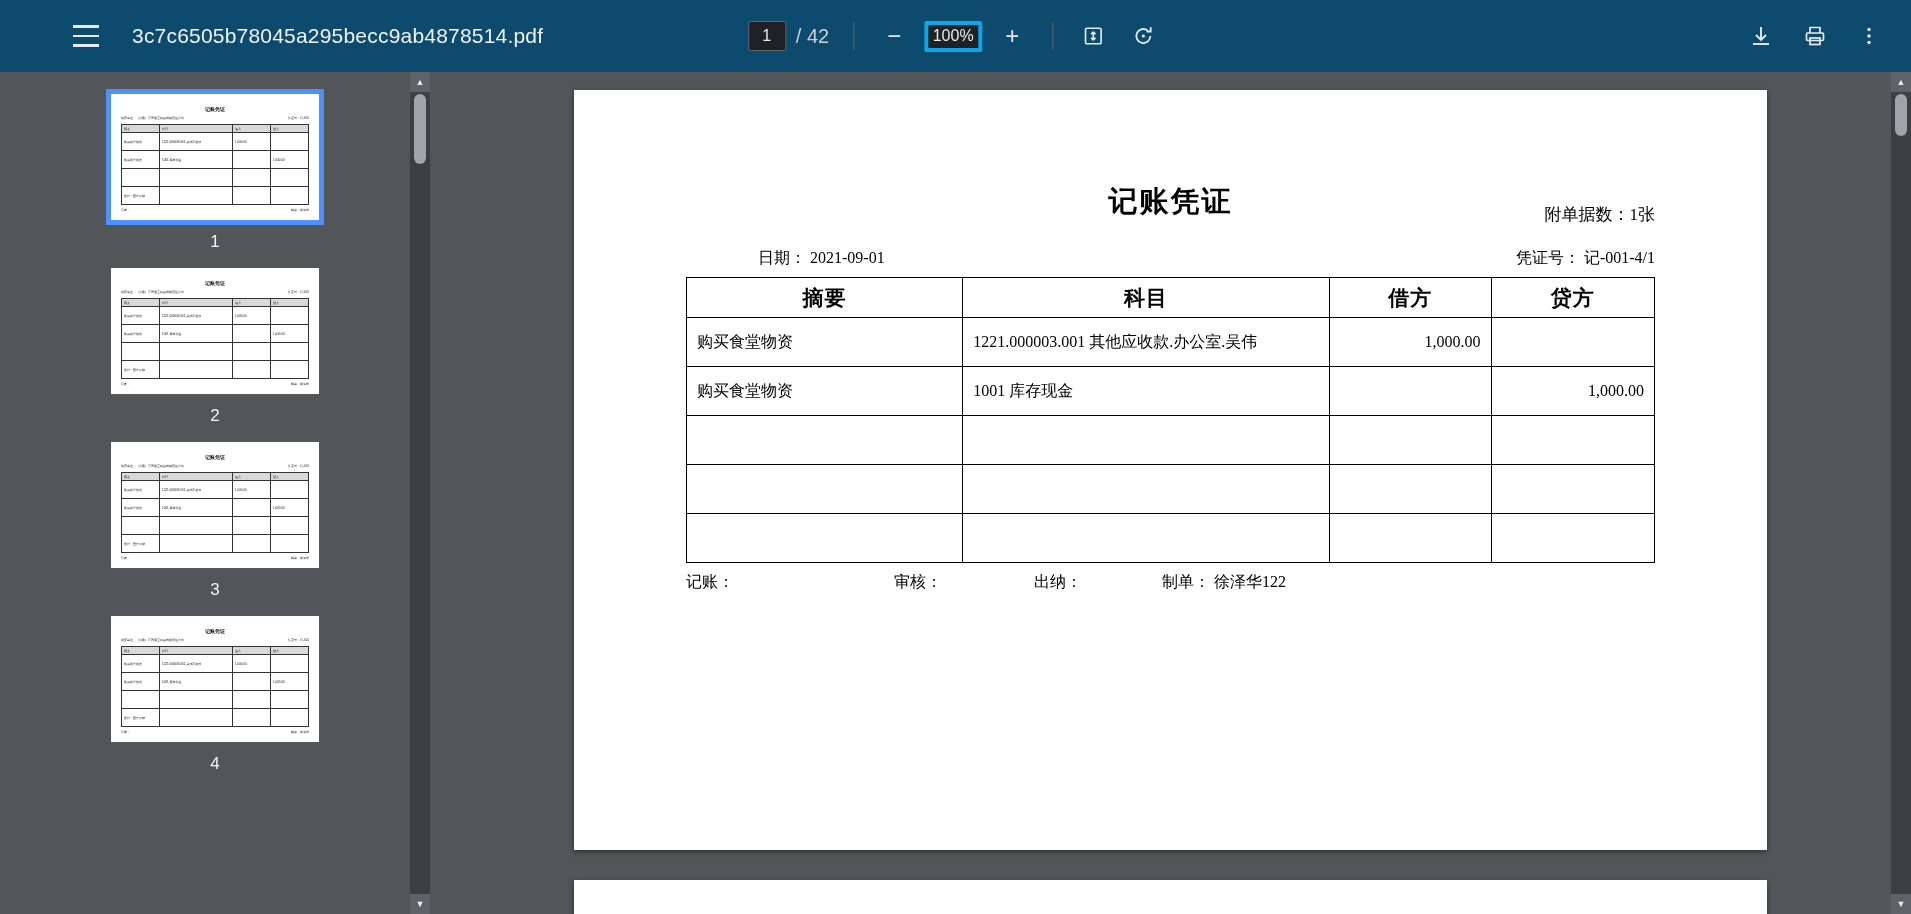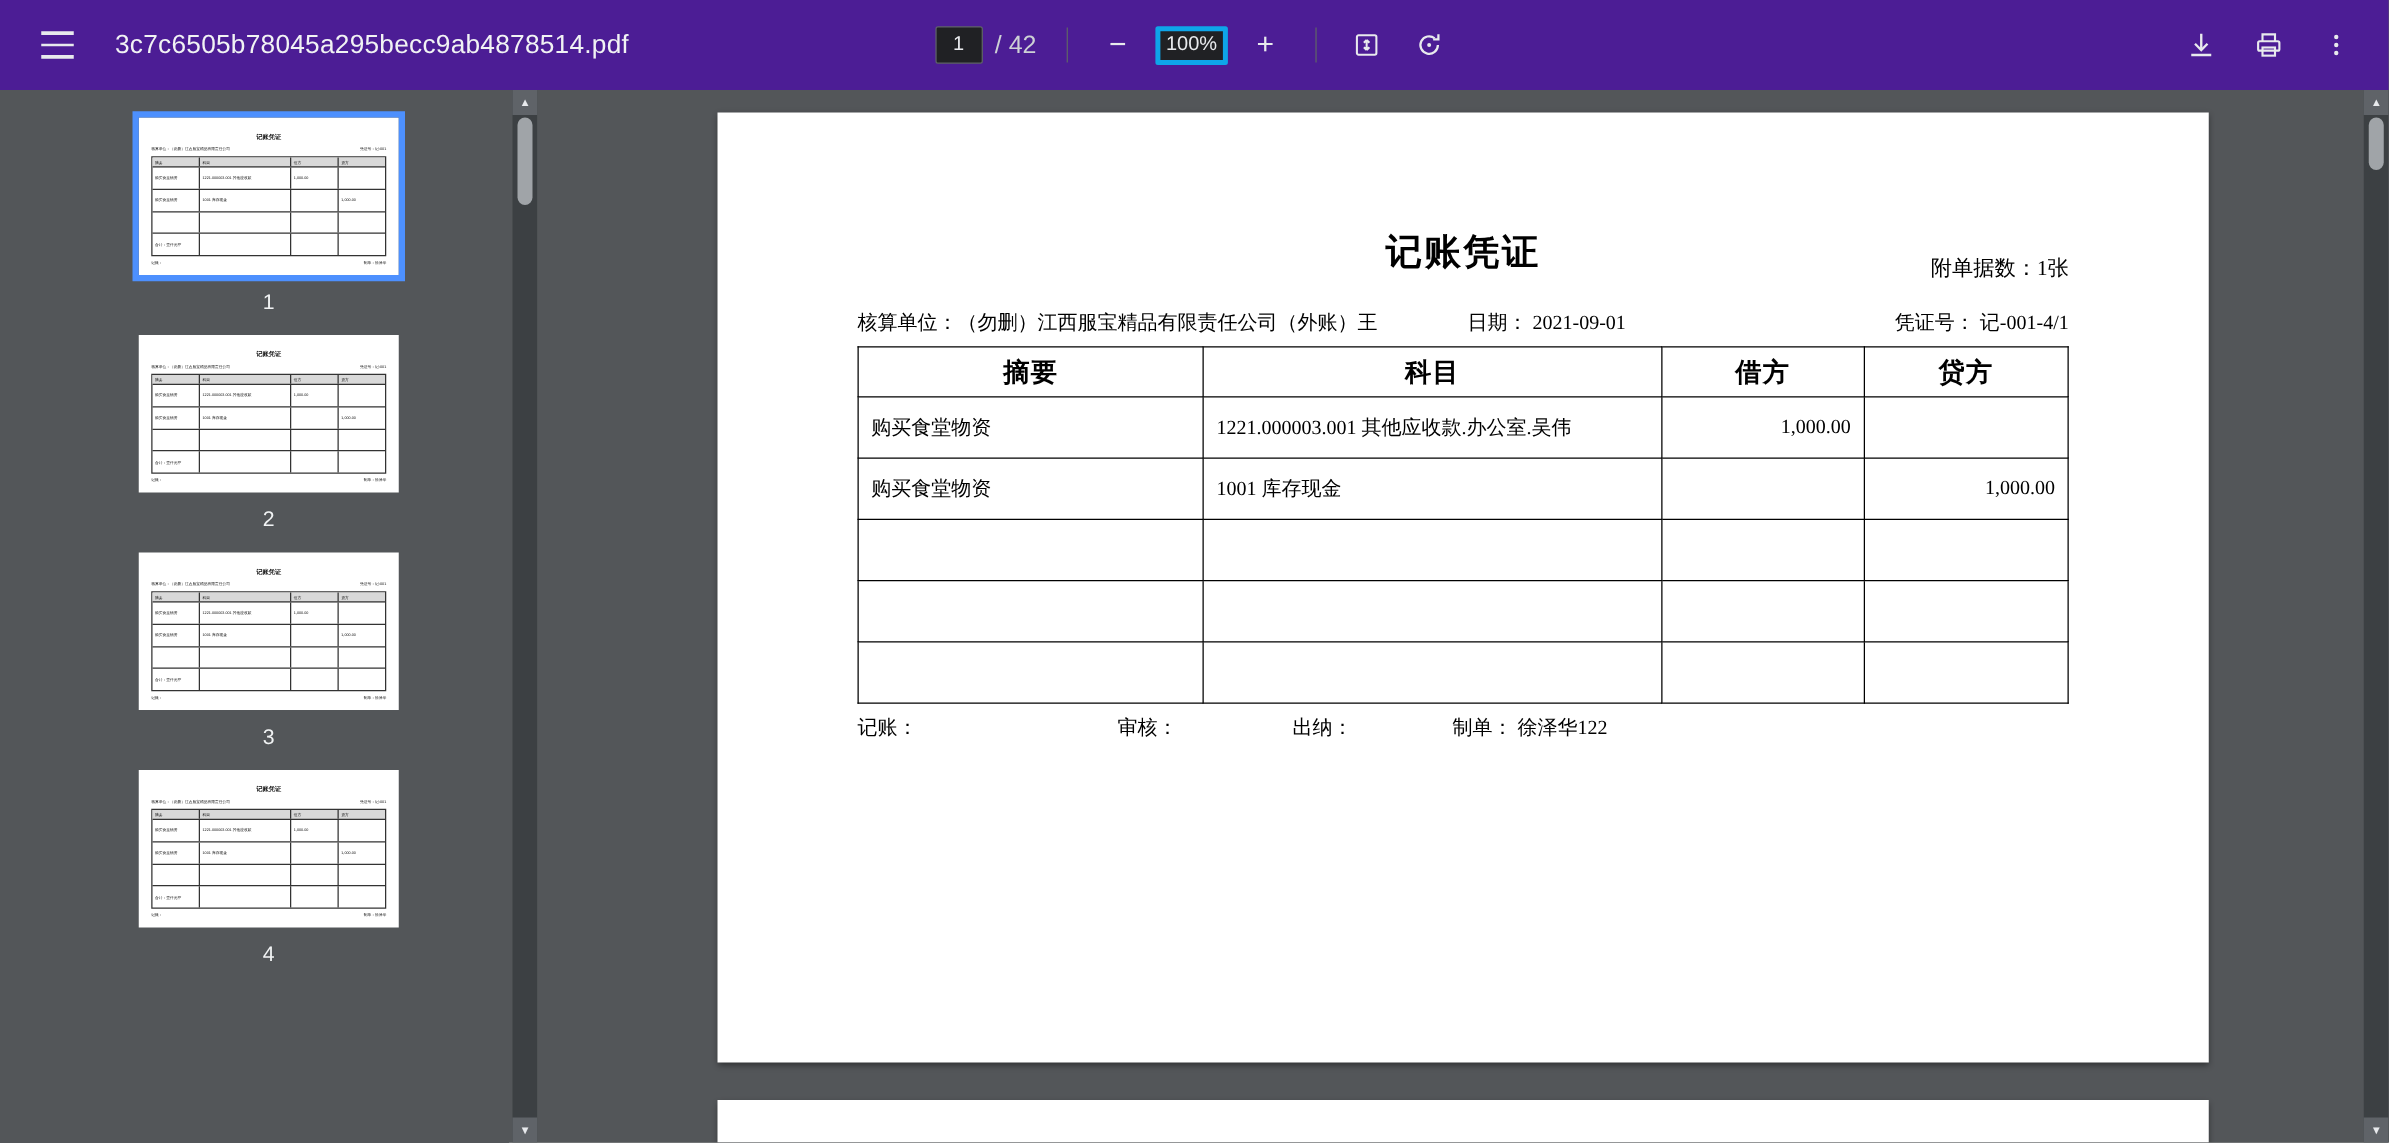--- a/index.html
+++ b/index.html
@@ -6,25 +6,26 @@
   html, body {
     width: 1911px; height: 914px;
     background: #535659;
     font-family: "Liberation Sans", sans-serif;
     overflow: hidden;
   }
 
   
   .toolbar {
     height: 72px;
-    background: #4c1d95;
+    background: #0c4a6e;
     display: flex;
     align-items: center;
     color: #e8eaed;
     position: relative;
+    padding-left: 40px;
   }
   .hamburger {
     width: 60px; height: 60px;
     margin-left: 16px;
     display: flex; flex-direction: column;
     align-items: center; justify-content: center;
     gap: 7px;
     cursor: pointer;
     border-radius: 50%;
   }
@@ -584,21 +585,20 @@
 
   <div class="viewer">
 
     <div class="page">
       <div class="voucher">
         <div class="v-head">
           <div class="v-title">记账凭证</div>
           <div class="v-attach">附单据数：1张</div>
         </div>
         <div class="v-meta">
-          <span class="v-unit">核算单位：（勿删）江西服宝精品有限责任公司（外账）王</span>
           <span class="v-date">日期： 2021-09-01</span>
           <span class="v-no">凭证号： 记-001-4/1</span>
         </div>
 
         <table class="vt">
           <thead>
             <tr>
               <th class="col-sum">摘要</th>
               <th class="col-acct">科目</th>
               <th class="col-dr">借方</th>

